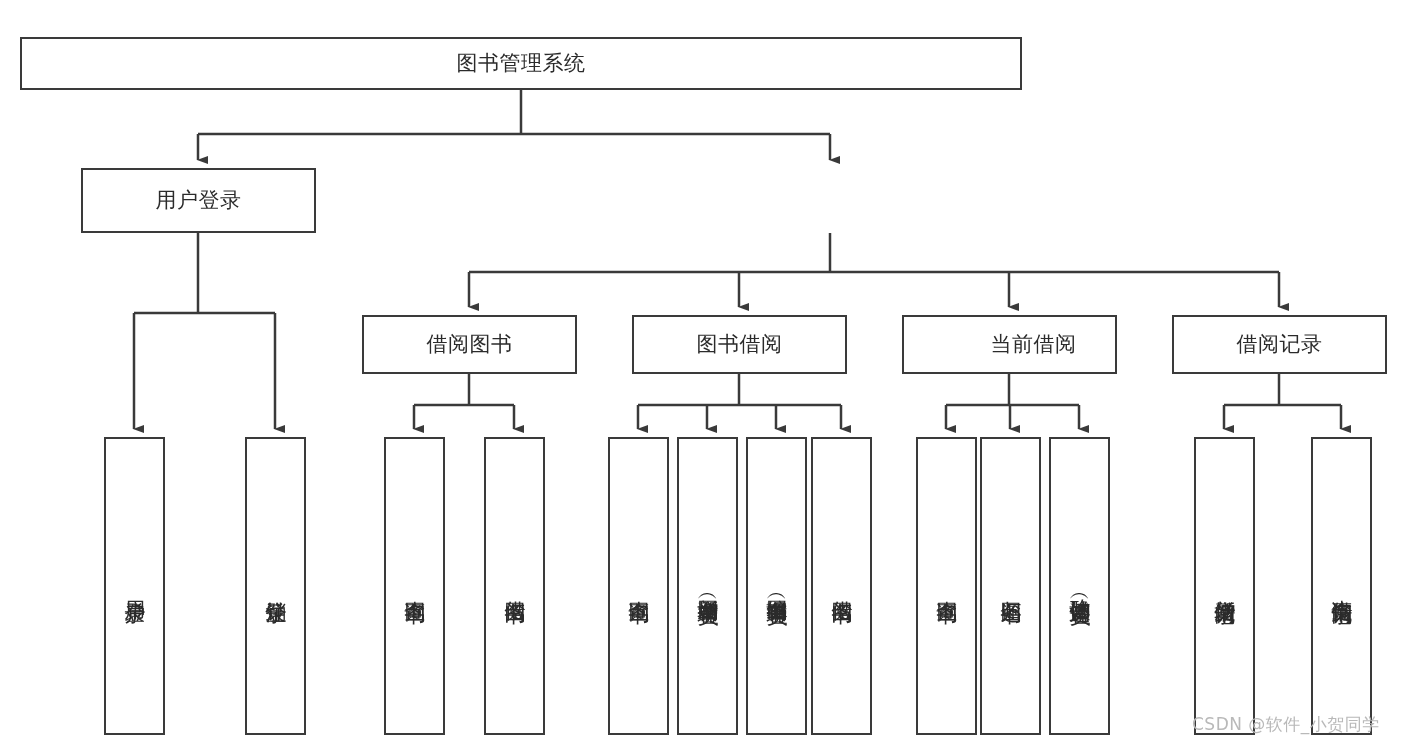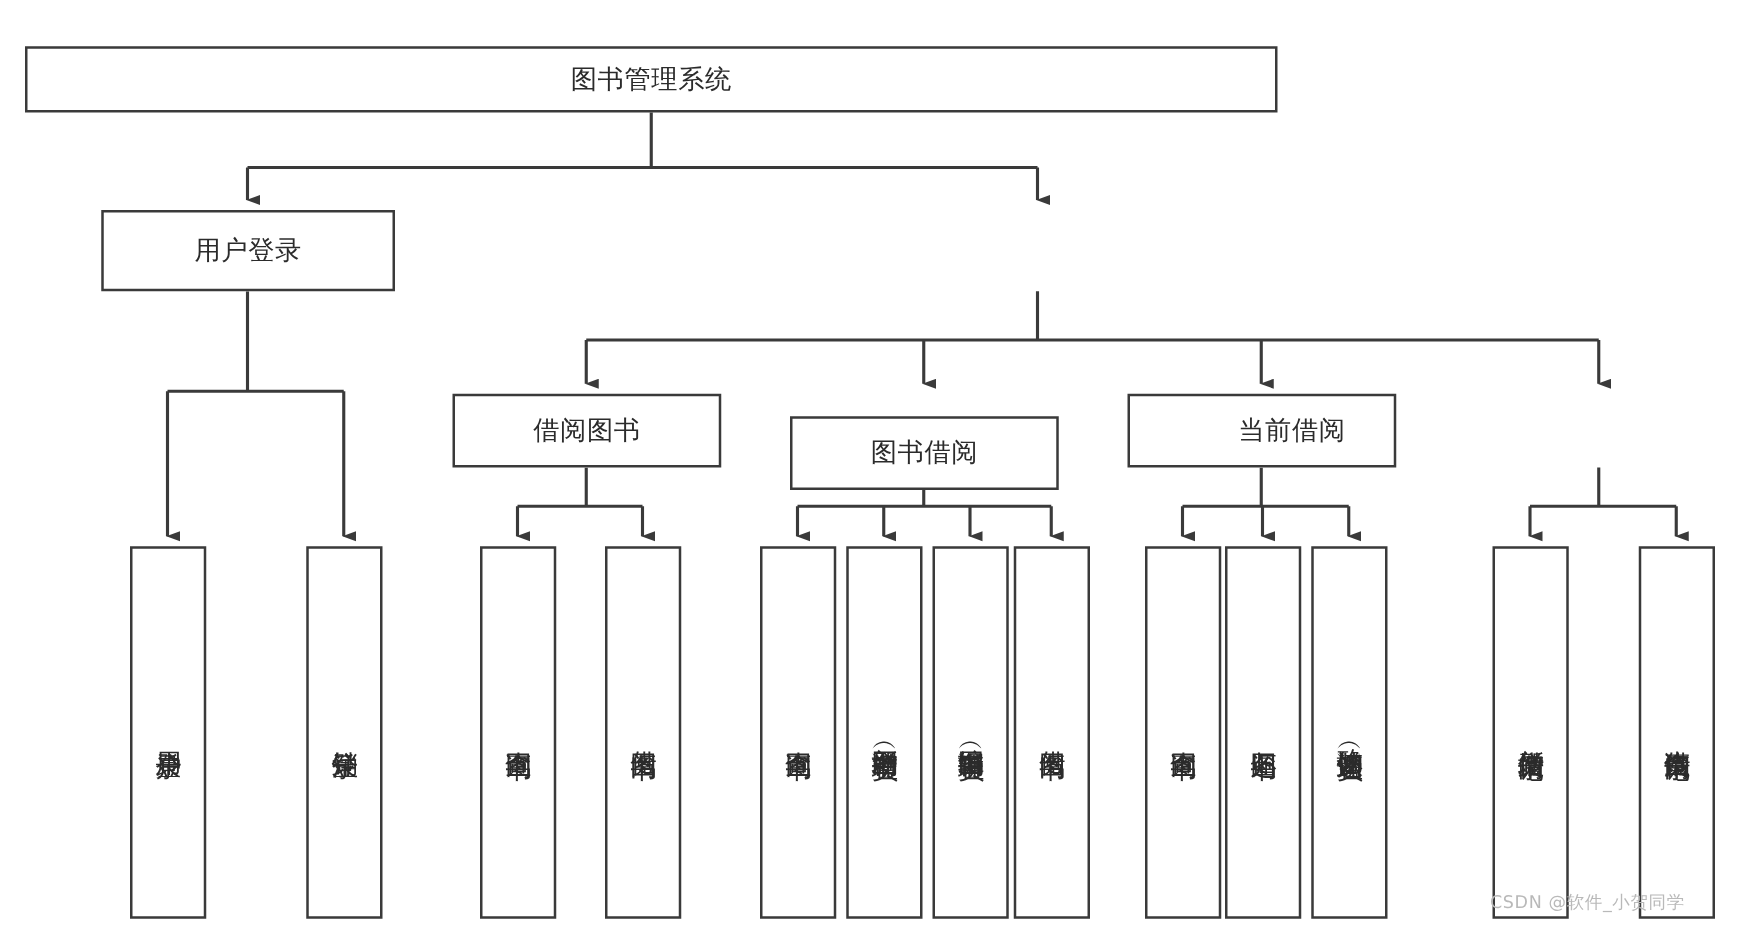--- a/index.html
+++ b/index.html
@@ -56,21 +56,21 @@
     line-height: 1.28;
     letter-spacing: 1px;
     white-space: normal;
     max-height: 284px;
     text-align: center;
   }
   .watermark {
     position: absolute;
     left: 1192px;
     top: 713px;
-    font-size: 14px;
+    font-size: 17px;
     color: #b9b9b9;
     white-space: nowrap;
     letter-spacing: 0.5px;
   }
 </style>
 </head>
 <body>
 
 <div id="diagram-root">
 
@@ -129,25 +129,28 @@
     <span class="node-label">图书管理系统</span>
   </div>
 
   <div class="node" style="left:81px; top:168px; width:235px; height:65px;">
     <span class="node-label">用户登录</span>
   </div>
 
   <div class="node" style="left:362px; top:315px; width:215px; height:59px;">
     <span class="node-label">借阅图书</span>
   </div>
-  <div class="node" style="left:632px; top:315px; width:215px; height:59px;margin-top:18px;">
+  <div class="node" style="left:632px; top:315px; width:215px; height:59px;">
     <span class="node-label">图书借阅</span>
   </div>
   <div class="node" style="left:902px; top:315px; width:215px; height:59px;padding-left:48px;">
     <span class="node-label">当前借阅</span>
+  </div>
+  <div class="node" style="left:1172px; top:315px; width:215px; height:59px;">
+    <span class="node-label">借阅记录</span>
   </div>
 
   <div class="node leaf" style="left:104px; top:437px; width:61px; height:298px;">
     <span class="node-label">用户登录</span>
   </div>
   <div class="node leaf" style="left:245px; top:437px; width:61px; height:298px;">
     <span class="node-label">注销登录</span>
   </div>
 
   <div class="node leaf" style="left:384px; top:437px; width:61px; height:298px;">

